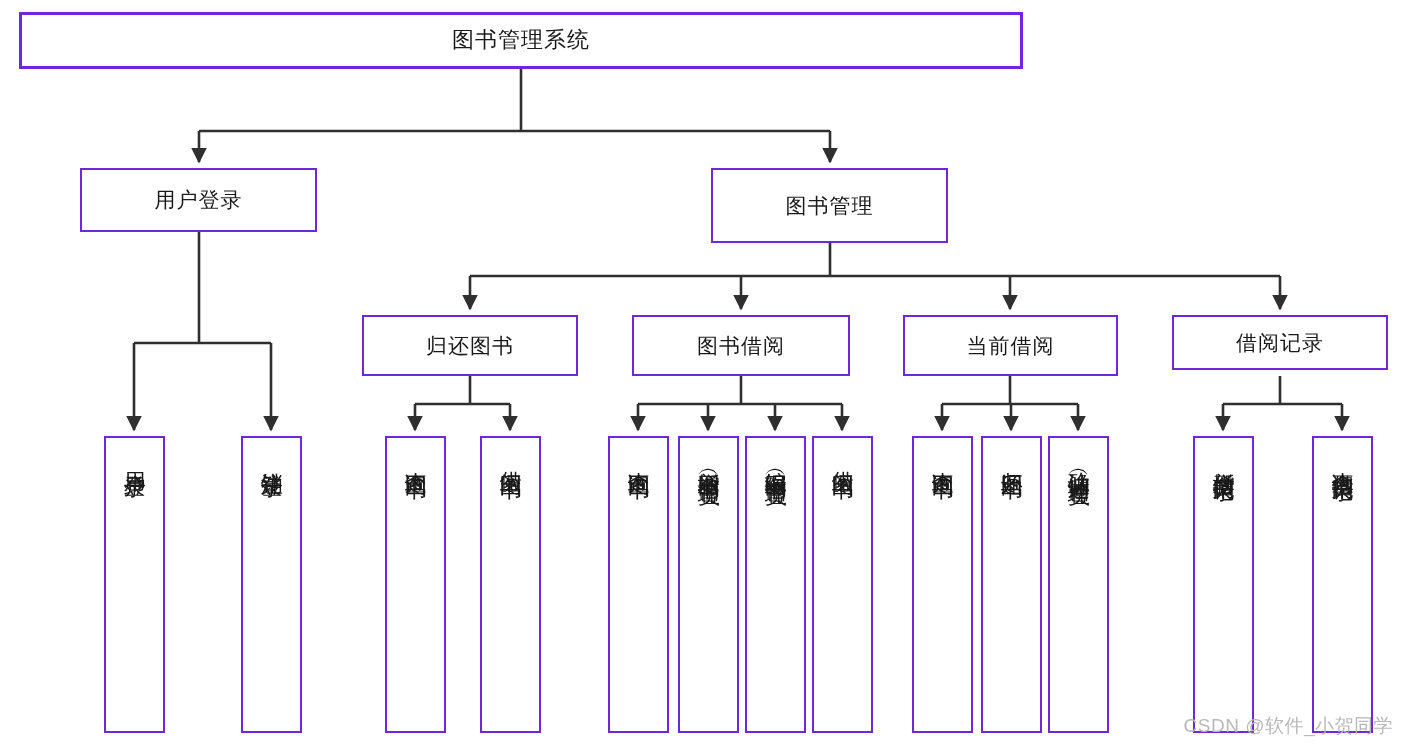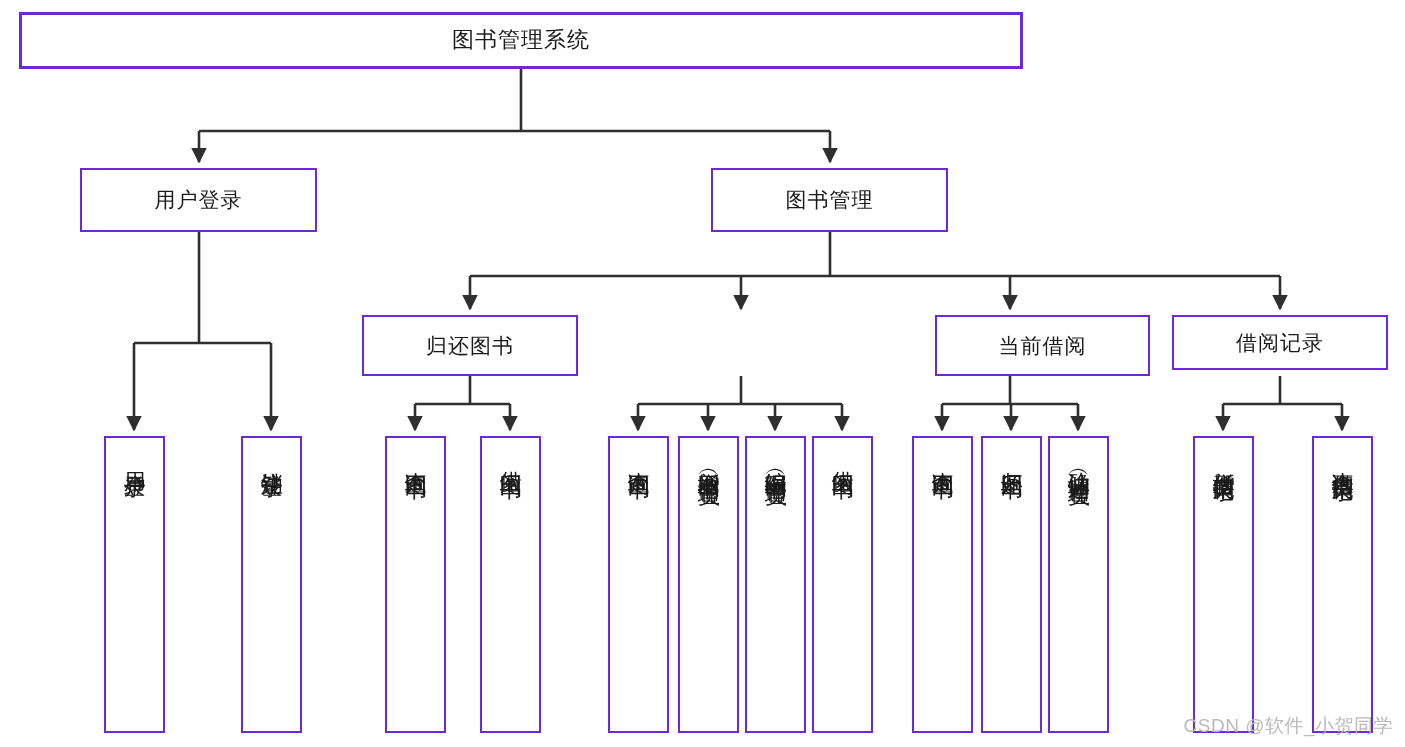--- a/index.html
+++ b/index.html
@@ -131,28 +131,31 @@
     </g>
   </svg>
 
   <div class="node root" style="left:19px;top:12px;width:1004px;height:57px;">
     <span class="label-h">图书管理系统</span>
   </div>
 
   <div class="node" style="left:80px;top:168px;width:237px;height:64px;">
     <span class="label-h">用户登录</span>
   </div>
-  <div class="node" style="left:711px;top:168px;width:237px;height:64px;">
+  <div class="node" style="left:711px;top:168px;width:237px;height:75px;">
     <span class="label-h">图书管理</span>
   </div>
 
   <div class="node" style="left:362px;top:315px;width:216px;height:61px;">
     <span class="label-h">归还图书</span>
   </div>
-  <div class="node" style="left:903px;top:315px;width:215px;height:61px;margin-left:32px;">
+  <div class="node" style="left:632px;top:315px;width:218px;height:61px;">
+    <span class="label-h">图书借阅</span>
+  </div>
+  <div class="node" style="left:903px;top:315px;width:215px;height:61px;">
     <span class="label-h">当前借阅</span>
   </div>
   <div class="node" style="left:1172px;top:315px;width:216px;height:55px;">
     <span class="label-h">借阅记录</span>
   </div>
 
   <div class="node leaf" style="left:104px;top:436px;width:61px;height:297px;">
     <span class="label-v">用户登录</span>
   </div>
   <div class="node leaf" style="left:241px;top:436px;width:61px;height:297px;">

